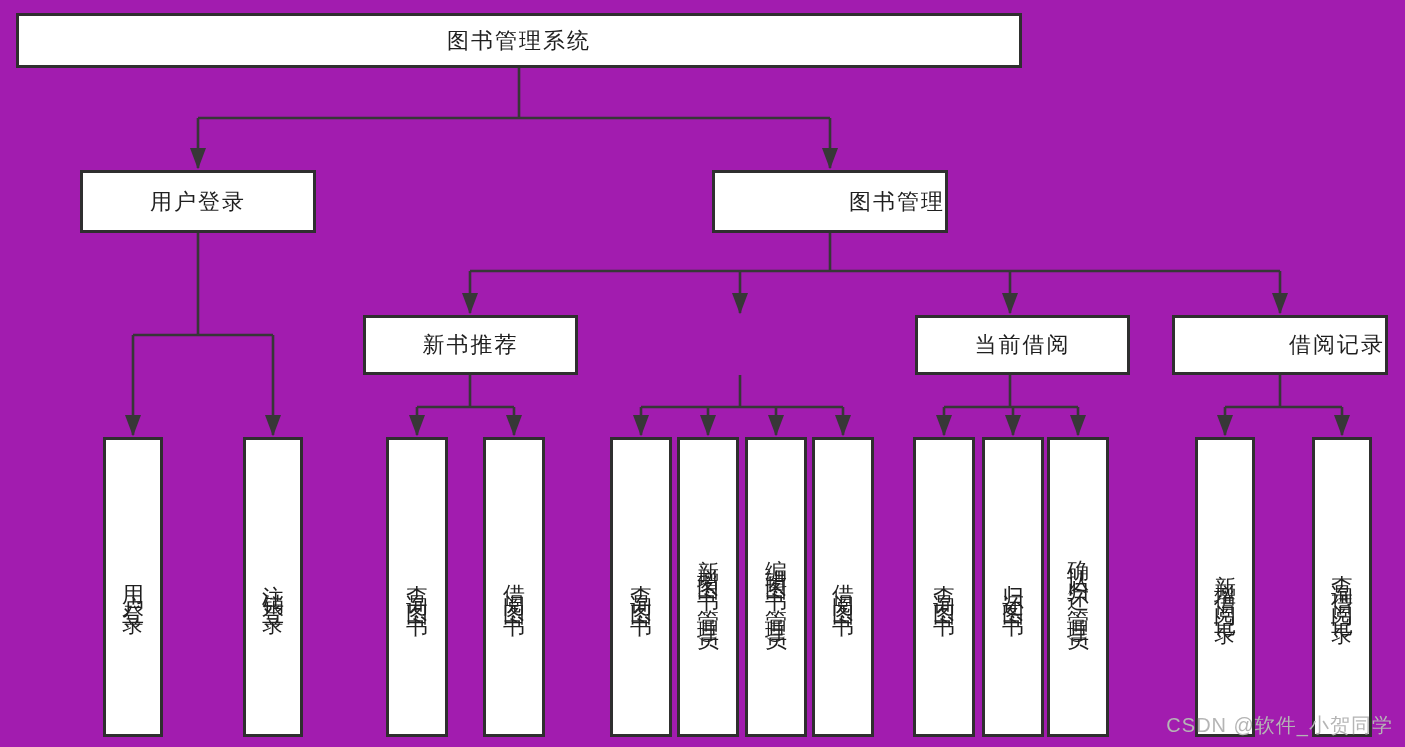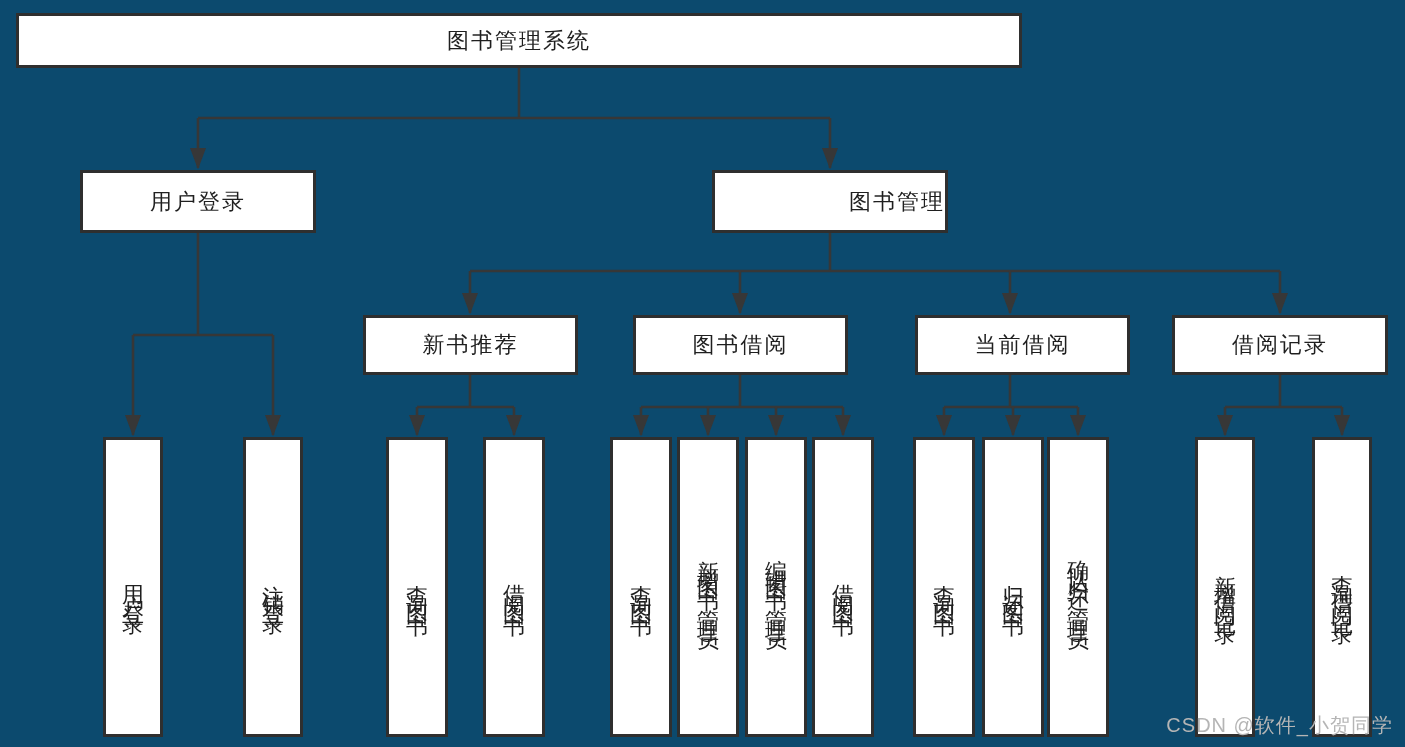--- a/index.html
+++ b/index.html
@@ -6,21 +6,21 @@
     --line:#373737;
     --border:#2f2f2f;
     --text:#1f1f1f;
     --wm:#b5b5b5;
   }
   html,body{margin:0;padding:0;background:#ffffff;}
   .stage{
     position:relative;
     width:1405px;
     height:747px;
-    background:#0c4a6e;
+    background:#a21caf;
     font-family:"Liberation Sans","DejaVu Sans",sans-serif;
     overflow:hidden;
   }
   .connectors{
     position:absolute;
     left:0;top:0;
     width:1405px;height:747px;
     pointer-events:none;
   }
   .connectors path{
@@ -121,27 +121,24 @@
   <div class="node" style="left:80px;top:170px;width:236px;height:63px;">
     <span>用户登录</span>
   </div>
   <div class="node" style="left:712px;top:170px;width:236px;height:63px;justify-content:flex-end;">
     <span>图书管理</span>
   </div>
 
   <div class="node" style="left:363px;top:315px;width:215px;height:60px;text-align:center;">
     <span>新书推荐</span>
   </div>
-  <div class="node" style="left:633px;top:315px;width:215px;height:60px;">
-    <span>图书借阅</span>
-  </div>
   <div class="node" style="left:903px;top:315px;width:215px;height:60px;margin-left:12px;">
     <span>当前借阅</span>
   </div>
-  <div class="node" style="left:1172px;top:315px;width:216px;height:60px;">
+  <div class="node" style="left:1172px;top:315px;width:216px;height:60px;justify-content:flex-end;">
     <span>借阅记录</span>
   </div>
 
   <div class="node vnode" style="left:103px;top:437px;width:60px;height:300px;">
     <span class="vtext">用户登录</span>
   </div>
   <div class="node vnode" style="left:243px;top:437px;width:60px;height:300px;">
     <span class="vtext">注销登录</span>
   </div>
 

